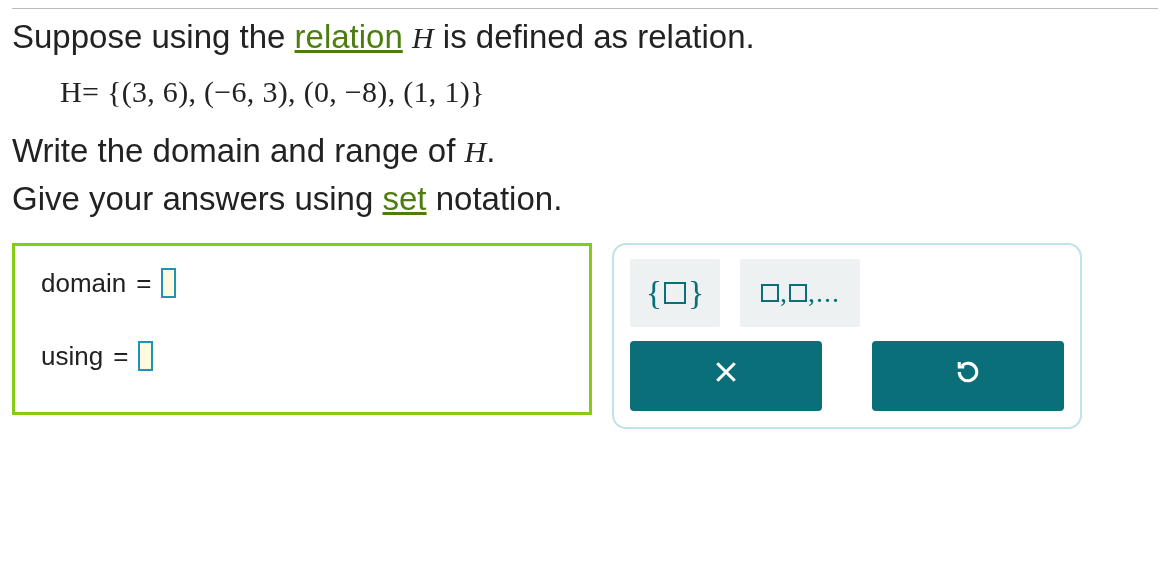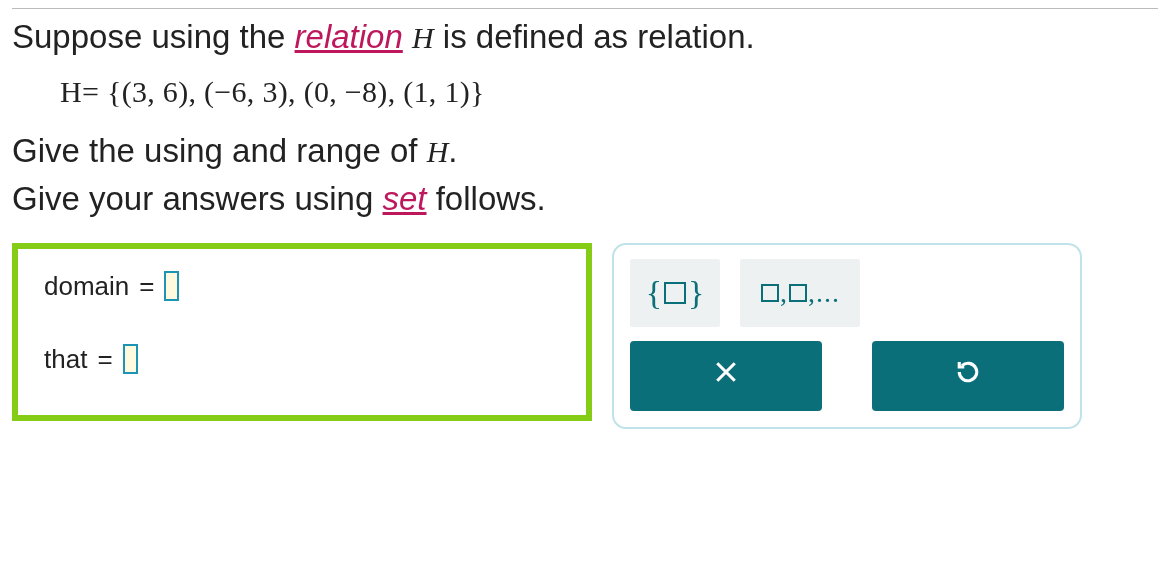--- a/index.html
+++ b/index.html
@@ -13,41 +13,40 @@
   }
   .top-rule {
     border-top: 1px solid #bbb;
     margin-bottom: 4px;
   }
   .prompt {
     font-size: 33px;
     line-height: 1.45;
   }
   .link {
-    color: #be185d;
+    color: #4d7c0f;
     text-decoration: underline;
-    font-style: italic;
   }
   .ital { font-style: italic; font-family: 'Times New Roman', serif; font-size: 30px; }
   .math {
     font-family: 'Times New Roman', serif;
     font-size: 30px;
     font-style: italic;
     margin: 14px 0 18px 48px;
     letter-spacing: 0.3px;
   }
   .math .rm { font-style: normal; }
   .lower-area {
     display: flex;
     gap: 20px;
     margin-top: 20px;
     align-items: flex-start;
   }
   .answer-box {
-    border: 6px solid #84cc16;
+    border: 3px solid #84cc16;
     width: 580px;
     padding: 22px 26px 40px 26px;
     font-size: 26px;
     display: flex;
     flex-direction: column;
     gap: 42px;
   }
   .answer-row {
     display: flex;
     align-items: center;
@@ -136,33 +135,33 @@
 
 <div class="prompt">
   <span>Suppose using the </span><span class="link">relation</span><span> </span><span class="ital">H</span><span> is defined as relation.</span>
 </div>
 
 <div class="math">
   <span class="rm">H= {(3, 6), (−6, 3), (0, −8), (1, 1)}</span>
 </div>
 
 <div class="prompt">
-  <span>Give the using and range of </span><span class="ital">H</span><span>.</span><br>
-  <span>Give your answers using </span><span class="link">set</span><span> follows.</span>
+  <span>Write the domain and range of </span><span class="ital">H</span><span>.</span><br>
+  <span>Give your answers using </span><span class="link">set</span><span> notation.</span>
 </div>
 
 <div class="lower-area">
   <div class="answer-box">
     <div class="answer-row">
       <span>domain</span>
       <span>=</span>
       <span class="slot"></span>
     </div>
     <div class="answer-row">
-      <span>that</span>
+      <span>using</span>
       <span>=</span>
       <span class="slot"></span>
     </div>
   </div>
 
   <div class="tool-panel">
     <div class="tool-row">
       <div class="tool-tile curly">
         <span>{</span>
           <span class="sq"></span>

